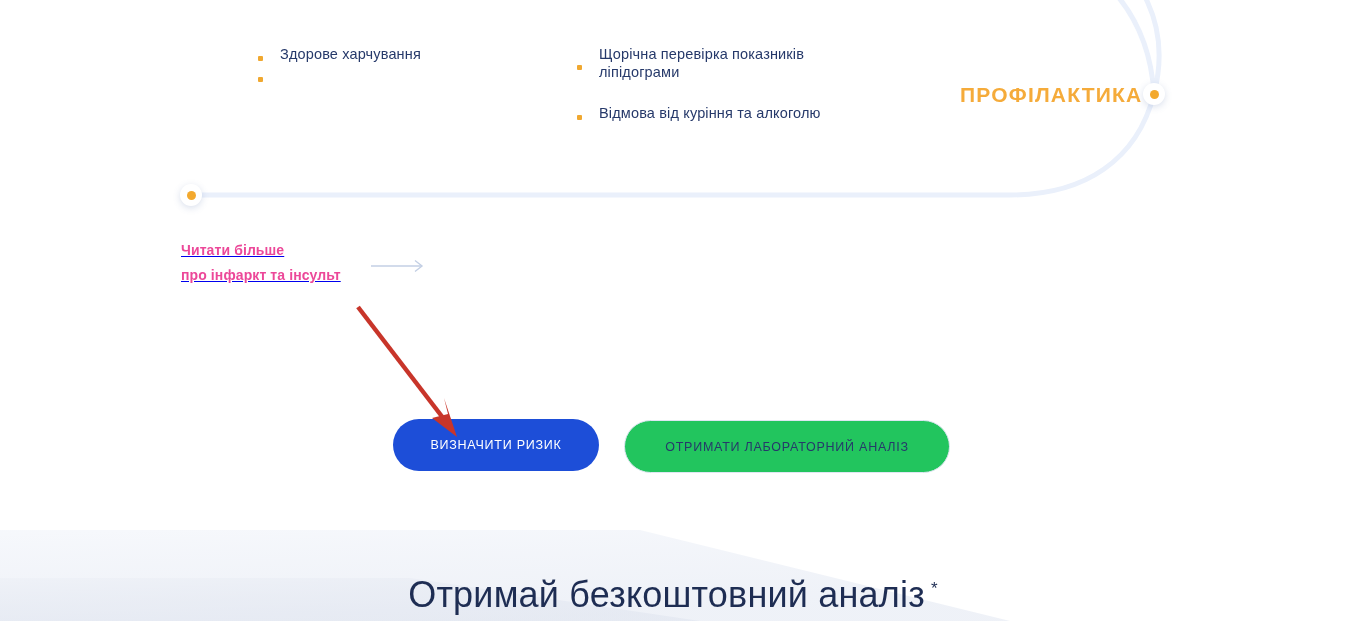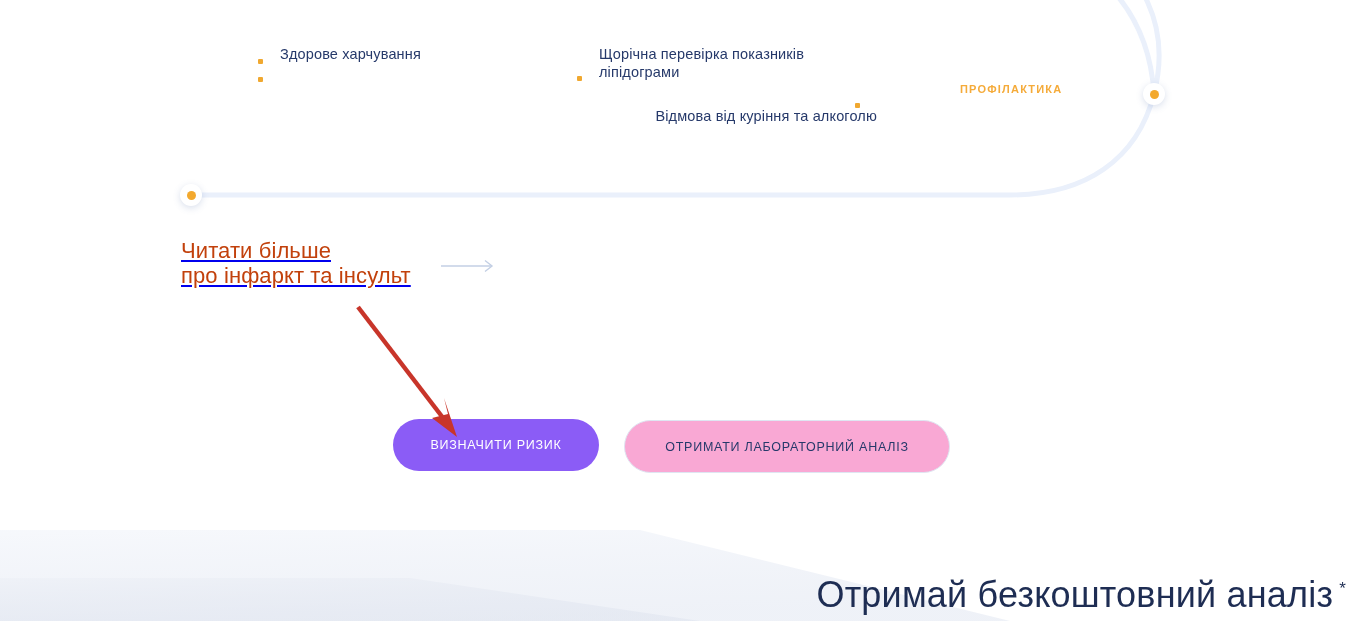--- a/index.html
+++ b/index.html
@@ -33,21 +33,21 @@
     z-index: 3;
   }
   .bullet-col {
     position: absolute;
   }
   #bullet-col-1 { left: 258px; top: 46px; width: 300px; }
   #bullet-col-2 { left: 577px; top: 46px; width: 300px; }
 
   .bullet-item {
     display: flex;
-    align-items: flex-end;
+    align-items: center;
     margin-bottom: 5px;
   }
   .bullet-dot {
     width: 5px; height: 5px;
     background: #f0a830;
     border-radius: 1px;
     margin-top: 8px;
     margin-right: 17px;
     flex: 0 0 auto;
   }
@@ -56,21 +56,21 @@
     line-height: 17.5px;
     color: #26396a;
     font-weight: 400;
     letter-spacing: 0.15px;
   }
 
   #prevention-label {
     position: absolute;
     left: 960px;
     top: 83px;
-    font-size: 11px;
+    font-size: 21px;
     font-weight: 700;
     letter-spacing: 1.2px;
     color: #f5ab3a;
     white-space: nowrap;
   }
 
   
   .timeline-dot {
     position: absolute;
     width: 22px; height: 22px;
@@ -94,24 +94,24 @@
   
   #read-more {
     position: absolute;
     left: 181px;
     top: 238px;
     z-index: 4;
     display: flex;
     align-items: center;
   }
   #read-more-text {
-    font-size: 22px;
+    font-size: 14px;
     line-height: 25px;
-    color: #c2410c;
-    font-weight: 400;
+    color: #ec4899;
+    font-weight: 700;
     letter-spacing: 0.1px;
     white-space: pre-line;
   }
   #read-more-arrow {
     margin-left: 30px;
     margin-top: 6px;
     flex: 0 0 auto;
   }
 
   
@@ -120,53 +120,53 @@
     left: 393px;
     top: 419px;
     display: flex;
     align-items: flex-start;
     z-index: 4;
   }
   #btn-primary {
     width: 206px;
     height: 52px;
     border-radius: 26px;
-    background: #8b5cf6;
+    background: #1d4ed8;
     border: none;
     color: #ffffff;
     font-size: 12.5px;
     font-family: "Liberation Sans", sans-serif;
     letter-spacing: 0.75px;
     cursor: pointer;
     white-space: nowrap;
   }
   #btn-secondary {
     margin-left: 25px;
     margin-top: 1px;
     min-width: 326px;
     height: 53px;
     border-radius: 27px;
-    background: #f9a8d4;
+    background: #22c55e;
     border: 1px solid #dfe6f2;
     color: #26396a;
     font-size: 12.5px;
     font-family: "Liberation Sans", sans-serif;
     letter-spacing: 0.75px;
     cursor: pointer;
     white-space: nowrap;
     padding: 0 30px;
   }
 
   
   #bottom-heading {
     position: absolute;
     left: 0;
     top: 566px;
     width: 1346px;
-    text-align: right;
+    text-align: center;
     z-index: 4;
     font-size: 36px;
     line-height: 46px;
     font-weight: 400;
     color: #1e2d53;
     letter-spacing: 0.2px;
     white-space: nowrap;
   }
   #bottom-heading-asterisk {
     font-size: 17px;
@@ -219,21 +219,21 @@
       <span class="bullet-dot"></span>
     </div>
   </div>
 
   <div id="bullet-col-2" class="bullet-col">
     <div class="bullet-item">
       <span class="bullet-dot"></span>
       <span class="bullet-text">Щорічна перевірка показників
 ліпідограми</span>
     </div>
-    <div class="bullet-item" style="margin-top:14px;flex-direction:column;">
+    <div class="bullet-item" style="margin-top:24px;">
       <span class="bullet-dot"></span>
       <span class="bullet-text">Відмова від куріння та алкоголю</span>
     </div>
   </div>
 
   <div id="prevention-label">ПРОФІЛАКТИКА</div>
 </section>
 
 <div class="timeline-dot" id="dot-right"></div>
 <div class="timeline-dot" id="dot-left"></div>

